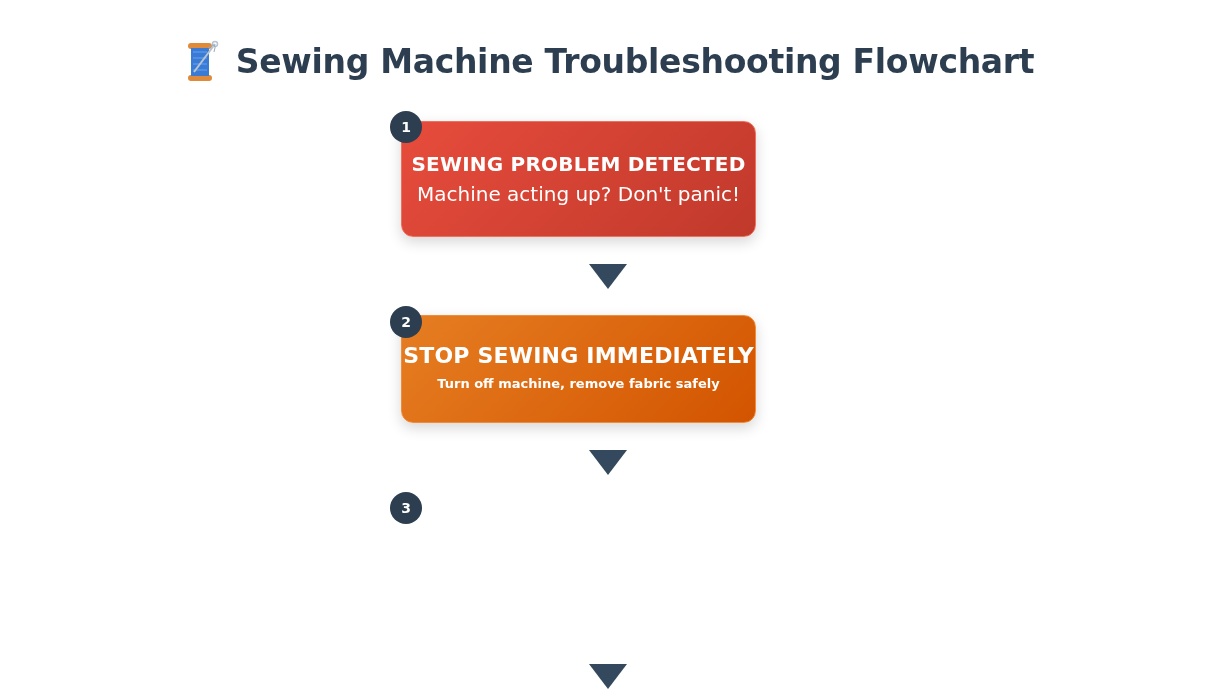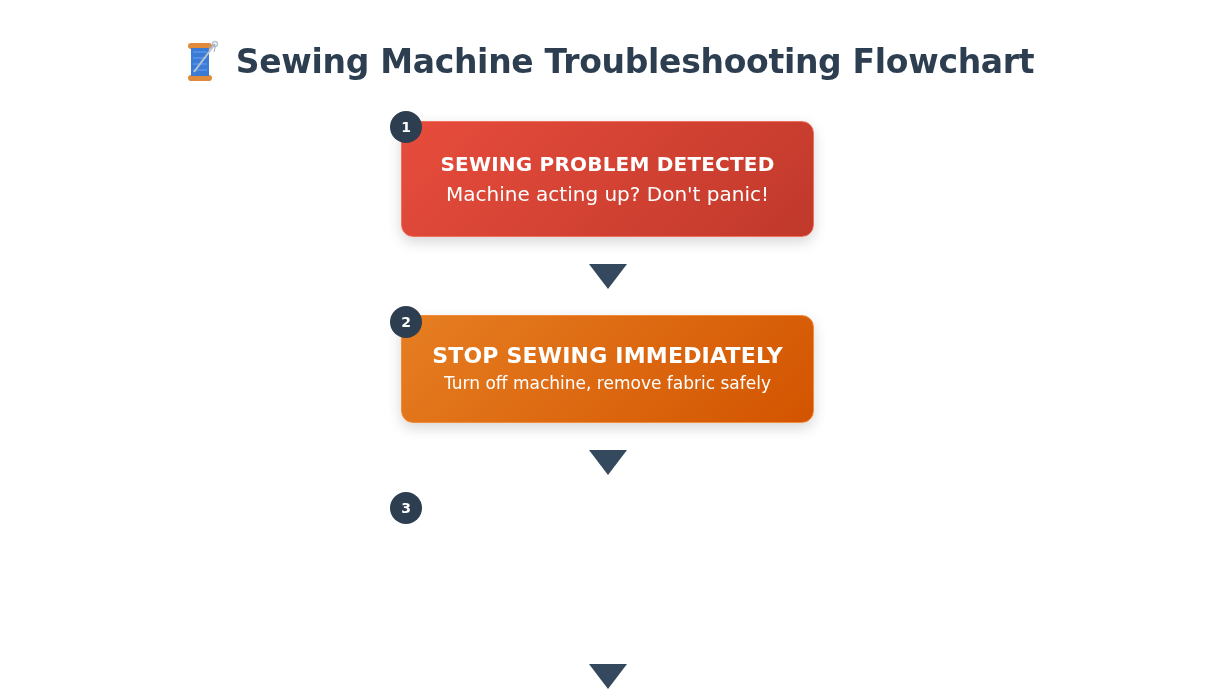--- a/index.html
+++ b/index.html
@@ -34,21 +34,21 @@
     .title-text {
       font-size: 33px;
       font-weight: bold;
       color: #2c3e50;
       letter-spacing: -0.3px;
       white-space: nowrap;
     }
     .step {
       position: absolute;
       left: 401px;
-      width: 413px;
+      width: 355px;
       border-radius: 12px;
       box-shadow: 0 5px 14px rgba(0,0,0,0.16);
       display: flex;
       flex-direction: column;
       align-items: center;
       justify-content: center;
       color: #ffffff;
       text-align: left;
       box-sizing: border-box;
     }
@@ -74,22 +74,23 @@
       font-weight: bold;
       font-size: 22px;
       line-height: 28px;
       letter-spacing: 0.2px;
     }
     .step-1 .step-heading {
       font-size: 20px;
       line-height: 30px;
     }
     .step-line {
-      font-size: 17px;
+      font-size: 13px;
       line-height: 27px;
+      font-weight: bold;
     }
     .step-1 .step-line {
       font-weight: normal;
       font-size: 20px;
       line-height: 30px;
     }
     .badge {
       position: absolute;
       left: 390px;
       width: 32px;

